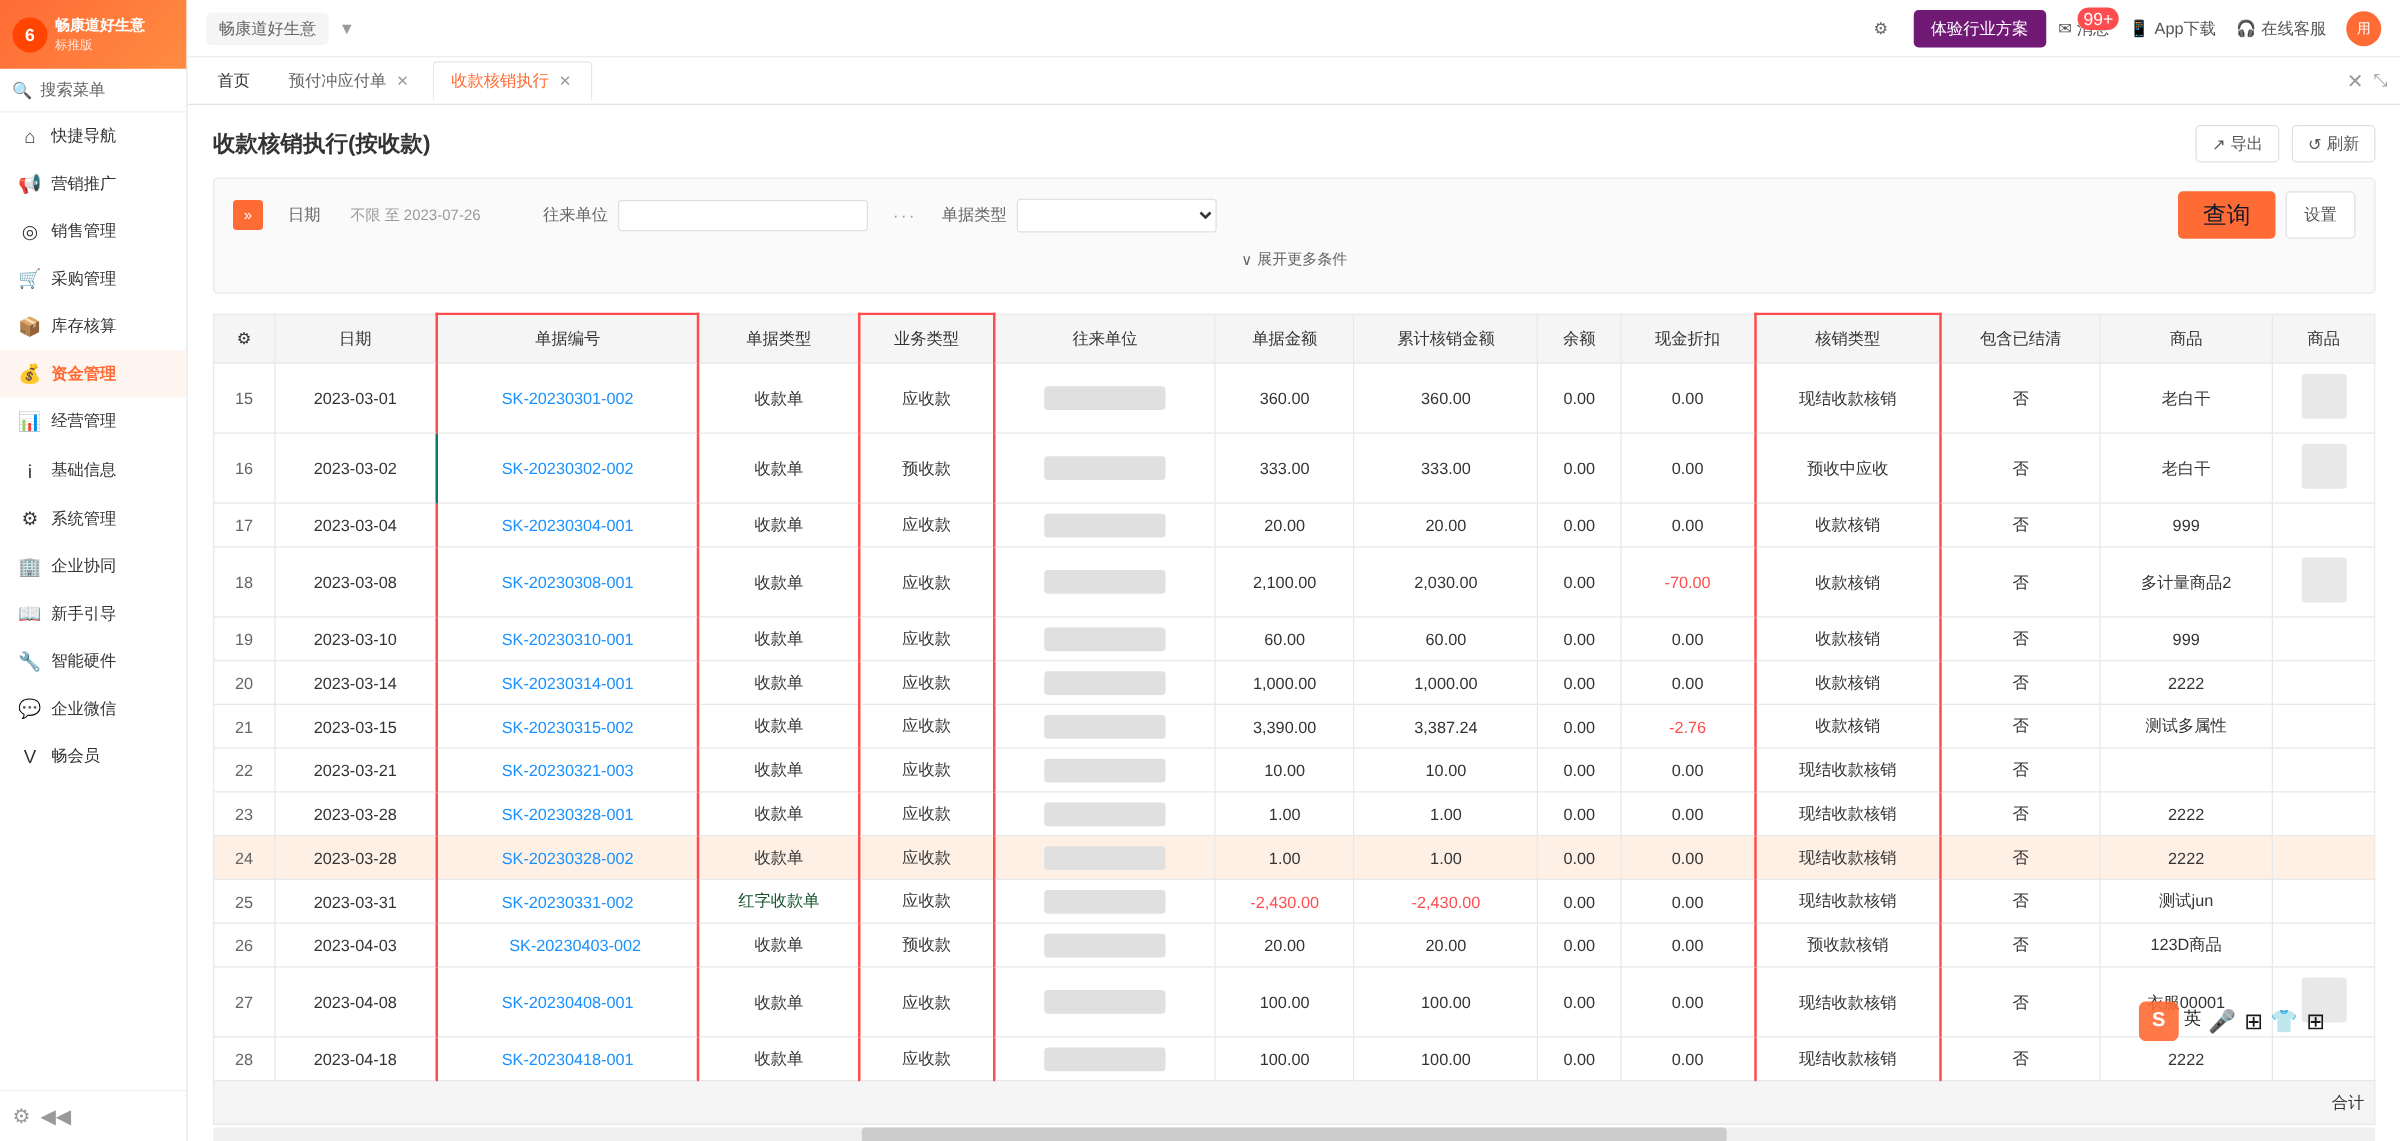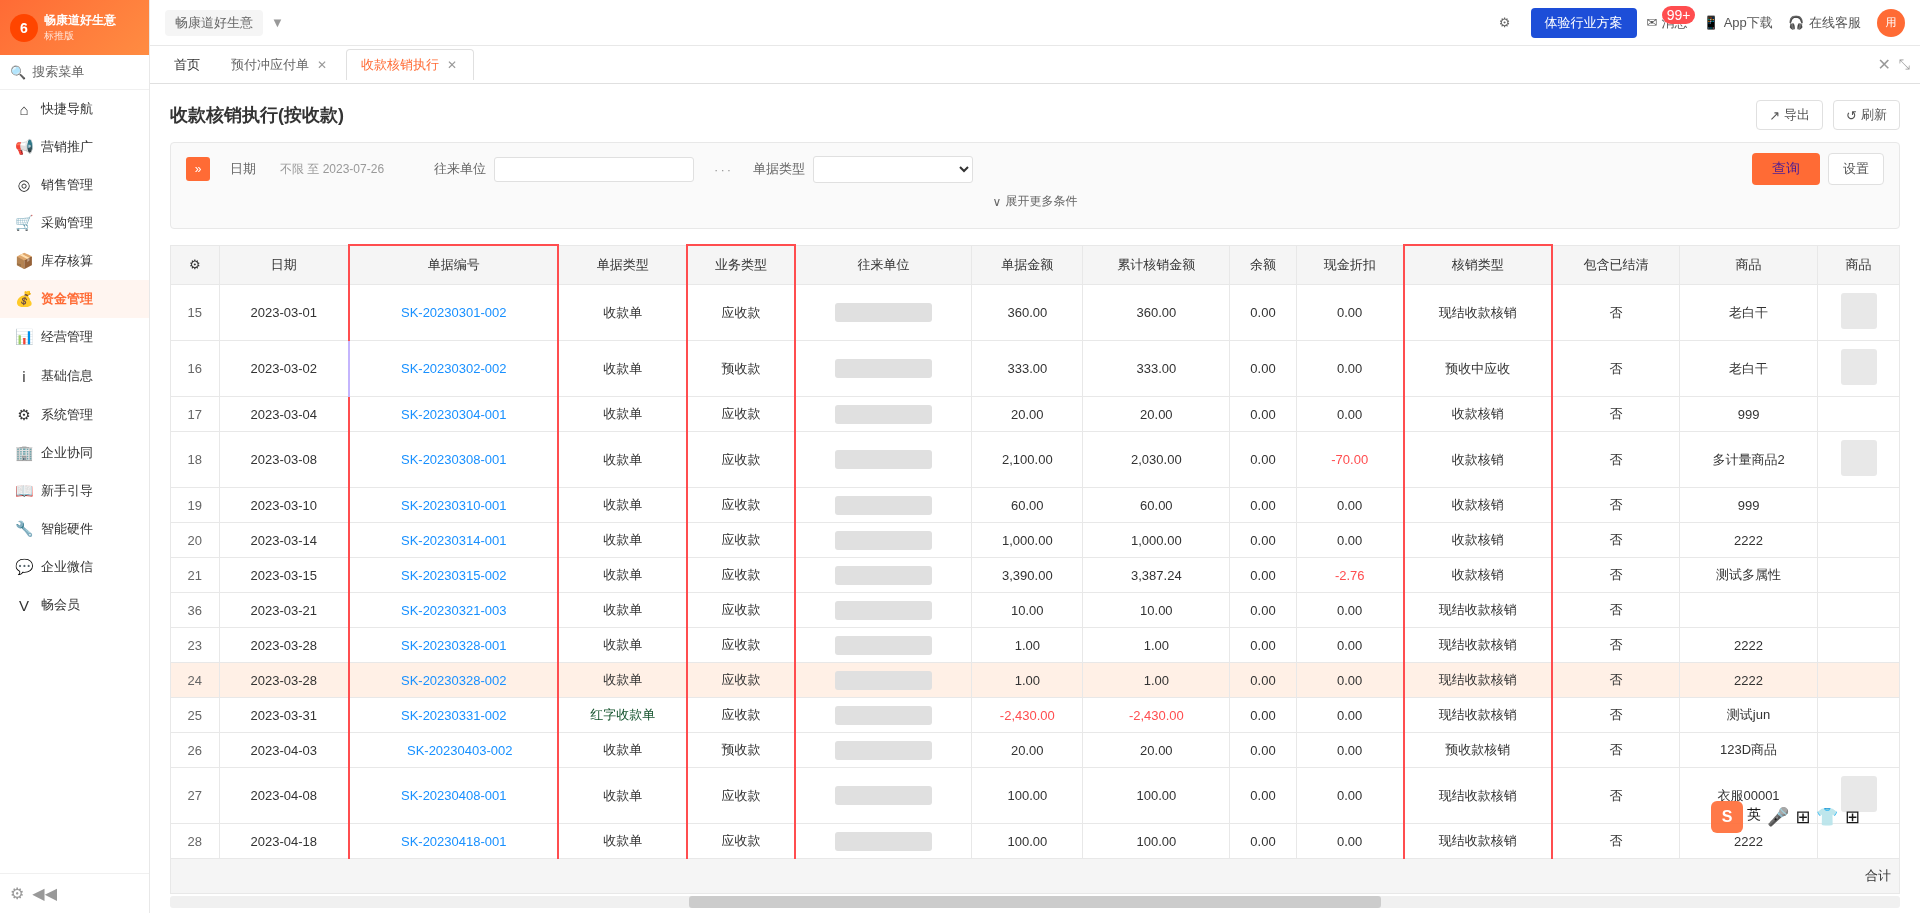--- a/index.html
+++ b/index.html
@@ -16,21 +16,21 @@
     .sidebar-bottom { margin-top: auto; padding: 10px; display: flex; align-items: center; gap: 8px; border-top: 1px solid #f0f0f0; }
     .sidebar-bottom-icon { font-size: 16px; color: #999; cursor: pointer; }
 
     
     .main { flex: 1; display: flex; flex-direction: column; overflow: hidden; }
 
     
     .topbar { height: 46px; background: #fff; border-bottom: 1px solid #e8e8e8; display: flex; align-items: center; padding: 0 15px; gap: 10px; }
     .topbar-workspace { flex: 1; display: flex; align-items: center; gap: 8px; }
     .topbar-settings { width: 32px; height: 32px; display: flex; align-items: center; justify-content: center; color: #666; cursor: pointer; }
-    .topbar-btn-industry { background: #1d4ed8; color: white; padding: 6px 14px; border-radius: 4px; border: none; cursor: pointer; font-size: 13px; }
+    .topbar-btn-industry { background: #701a75; color: white; padding: 6px 14px; border-radius: 4px; border: none; cursor: pointer; font-size: 13px; }
     .topbar-right { display: flex; align-items: center; gap: 16px; margin-left: auto; }
     .topbar-right-item { display: flex; align-items: center; gap: 4px; color: #555; cursor: pointer; font-size: 13px; position: relative; }
     .badge { background: #ff4d4f; color: white; border-radius: 10px; font-size: 14px; padding: 1px 5px; position: absolute; top: -8px; right: -8px; }
 
     
     .tabbar { height: 38px; background: #fff; border-bottom: 1px solid #e0e0e0; display: flex; align-items: center; padding: 0 10px; gap: 2px; }
     .tab { padding: 6px 14px; border-radius: 4px 4px 0 0; cursor: pointer; font-size: 13px; display: flex; align-items: center; gap: 6px; color: #666; border: 1px solid transparent; border-bottom: none; }
     .tab.active { background: #fff; border-color: #e0e0e0; color: #ff6b35; font-weight: 500; }
     .tab-home { color: #333; font-weight: 500; background: none; border: none; }
     .tab-close { font-size: 12px; color: #999; cursor: pointer; padding: 2px; border-radius: 3px; }
@@ -53,21 +53,21 @@
     .filter-expand { width: 24px; height: 24px; background: #ff6b35; color: white; border-radius: 3px; display: flex; align-items: center; justify-content: center; cursor: pointer; font-size: 12px; flex-shrink: 0; }
     .filter-item { display: flex; align-items: center; gap: 8px; }
     .filter-label { color: #666; font-size: 13px; }
     .filter-date-options { display: flex; align-items: center; gap: 6px; }
     .filter-date-btn { padding: 3px 8px; border: 1px solid #e0e0e0; border-radius: 3px; cursor: pointer; font-size: 12px; color: #555; background: white; }
     .filter-date-btn.custom { background: #ff6b35; color: white; border-color: #ff6b35; }
     .filter-select { border: 1px solid #e0e0e0; border-radius: 3px; padding: 4px 8px; font-size: 13px; color: #333; background: white; min-width: 120px; }
     .filter-dots { color: #999; letter-spacing: 2px; }
     .filter-type-select { border: 1px solid #e0e0e0; border-radius: 3px; padding: 4px 28px 4px 8px; font-size: 13px; color: #333; background: white; min-width: 160px; position: relative; }
     .filter-actions { margin-left: auto; display: flex; gap: 8px; }
-    .btn-query { background: #ff6b35; color: #4c1d95; border: none; padding: 6px 20px; border-radius: 4px; cursor: pointer; font-size: 14px; }
+    .btn-query { background: #ff6b35; color: #0f172a; border: none; padding: 6px 20px; border-radius: 4px; cursor: pointer; font-size: 19px; }
     .btn-settings { background: white; border: 1px solid #e0e0e0; color: #555; padding: 6px 14px; border-radius: 4px; cursor: pointer; font-size: 13px; }
     .expand-more { text-align: center; margin: 8px 0; color: #666; font-size: 12px; cursor: pointer; display: flex; align-items: center; justify-content: center; gap: 4px; }
 
     
     .table-container { overflow: auto; }
     table { width: 100%; border-collapse: collapse; font-size: 13px; }
     thead tr { background: #f5f5f5; }
     th { padding: 10px 8px; text-align: center; border: 1px solid #e8e8e8; color: #333; font-weight: 500; white-space: nowrap; }
     td { padding: 8px 8px; text-align: center; border: 1px solid #e8e8e8; color: #333; white-space: nowrap; }
     tr.highlighted { background: #fff0e6; }
@@ -291,21 +291,21 @@
       <td>0.00</td>
       <td class="">0.00</td>
       <td style="border-left:2px solid #ff4d4f;border-right:2px solid #ff4d4f;">现结收款核销</td>
       <td>否</td>
       <td>老白干</td>
       <td><span class="thumbnail"></span></td>
     </tr>
               <tr>
       <td class="row-num">16</td>
       <td>2023-03-02</td>
-      <td style="border-left:2px solid #c4b5fd;border-right:2px solid #ff4d4f;"><a class="doc-link">SK-20230302-002</a></td>
+      <td style="border-left:2px solid #0f766e;border-right:2px solid #ff4d4f;"><a class="doc-link">SK-20230302-002</a></td>
       <td style="">收款单</td>
       <td style="border-left:2px solid #ff4d4f;border-right:2px solid #ff4d4f;">预收款</td>
       <td><span style="background:#e0e0e0;color:#e0e0e0;border-radius:3px;padding:2px 30px;">████</span></td>
       <td class="">333.00</td>
       <td class="">333.00</td>
       <td>0.00</td>
       <td class="">0.00</td>
       <td style="border-left:2px solid #ff4d4f;border-right:2px solid #ff4d4f;">预收中应收</td>
       <td>否</td>
       <td>老白干</td>
@@ -385,21 +385,21 @@
       <td class="">3,390.00</td>
       <td class="">3,387.24</td>
       <td>0.00</td>
       <td class="amount-discount-neg">-2.76</td>
       <td style="border-left:2px solid #ff4d4f;border-right:2px solid #ff4d4f;">收款核销</td>
       <td>否</td>
       <td>测试多属性</td>
       <td></td>
     </tr>
               <tr>
-      <td class="row-num">36</td>
+      <td class="row-num">22</td>
       <td>2023-03-21</td>
       <td style="border-left:2px solid #ff4d4f;border-right:2px solid #ff4d4f;"><a class="doc-link">SK-20230321-003</a></td>
       <td style="">收款单</td>
       <td style="border-left:2px solid #ff4d4f;border-right:2px solid #ff4d4f;">应收款</td>
       <td><span style="background:#e0e0e0;color:#e0e0e0;border-radius:3px;padding:2px 30px;">████</span></td>
       <td class="">10.00</td>
       <td class="">10.00</td>
       <td>0.00</td>
       <td class="">0.00</td>
       <td style="border-left:2px solid #ff4d4f;border-right:2px solid #ff4d4f;">现结收款核销</td>

